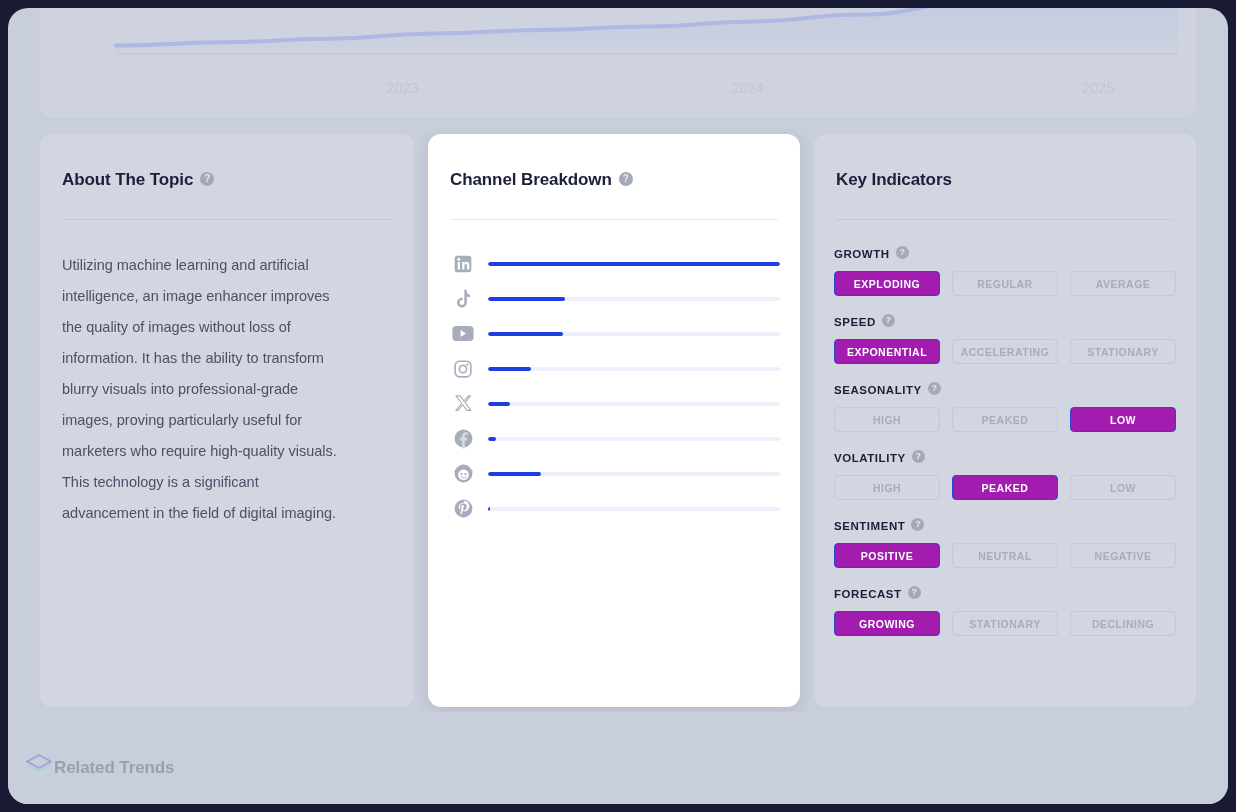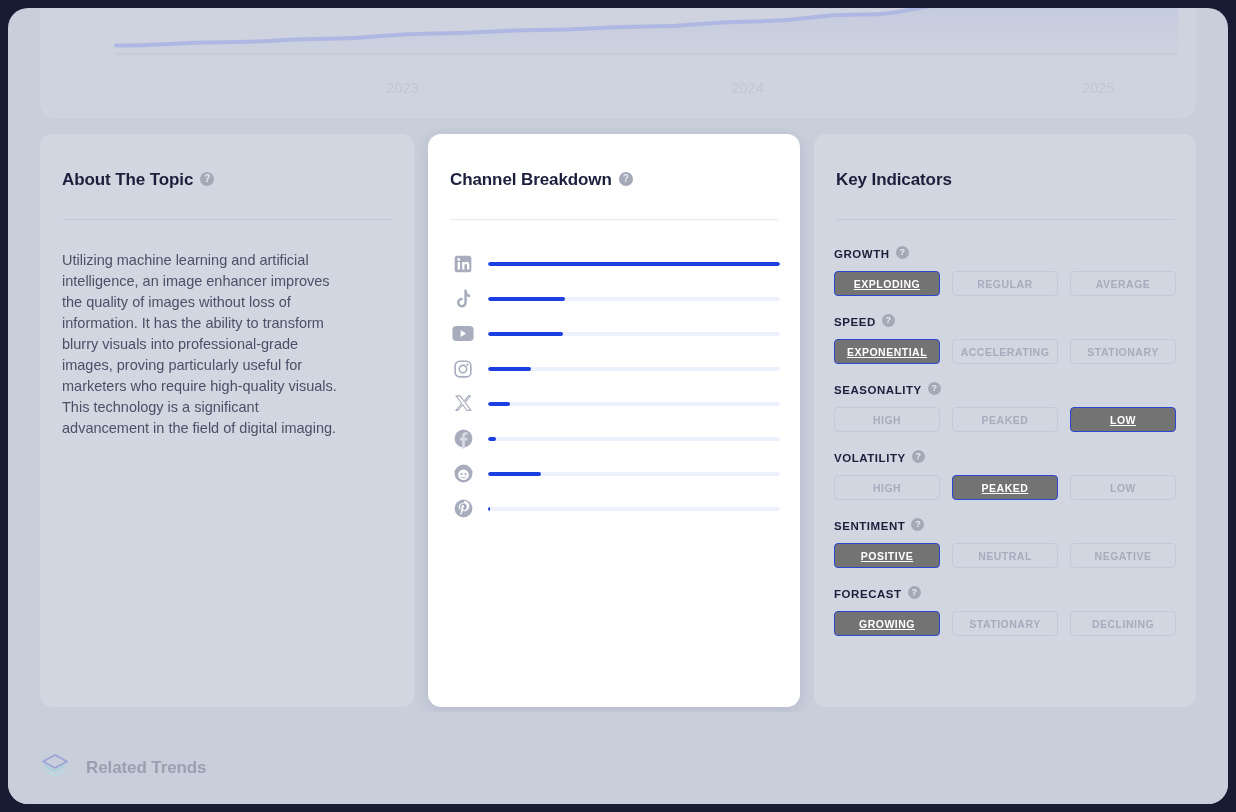--- a/index.html
+++ b/index.html
@@ -128,21 +128,21 @@
     margin: 29px 22px 0 22px;
     height: 1px;
     background: #c2c9de;
   }
   .panel-card .panel-divider { background: #e5e9f4; }
 
   
   .about-body {
     padding: 30px 22px 0 22px;
     font-size: 14.5px;
-    line-height: 21px;
+    line-height: 31px;
     color: #4b5068;
     max-width: 330px;
   }
 
   
   .channels {
     padding: 26px 20px 0 20px;
   }
   .channel-row {
     display: flex;
@@ -207,42 +207,40 @@
     display: flex;
     align-items: center;
     justify-content: center;
     border: 1px solid #c3c9da;
     background: transparent;
     color: #a6acbe;
     font-family: "Liberation Sans", sans-serif;
     cursor: pointer;
   }
   .opt.active {
-    background: #737373;
+    background: #a21caf;
     border-color: #2c46cf;
     color: #ffffff;
-    text-decoration: underline;
   }
 
   
   .footer {
     position: absolute;
     left: 0;
     right: 0;
     bottom: 0;
     height: 92px;
     background: #c9cedb;
   }
   .related {
     position: absolute;
-    left: 32px;
+    left: 16px;
     bottom: 20px;
     display: flex;
     align-items: center;
-    gap: 16px;
   }
   .related-label {
     font-size: 17px;
     color: #9aa0b2;
     font-weight: bold;
     letter-spacing: -0.1px;
   }
 </style>
 </head>
 <body>

